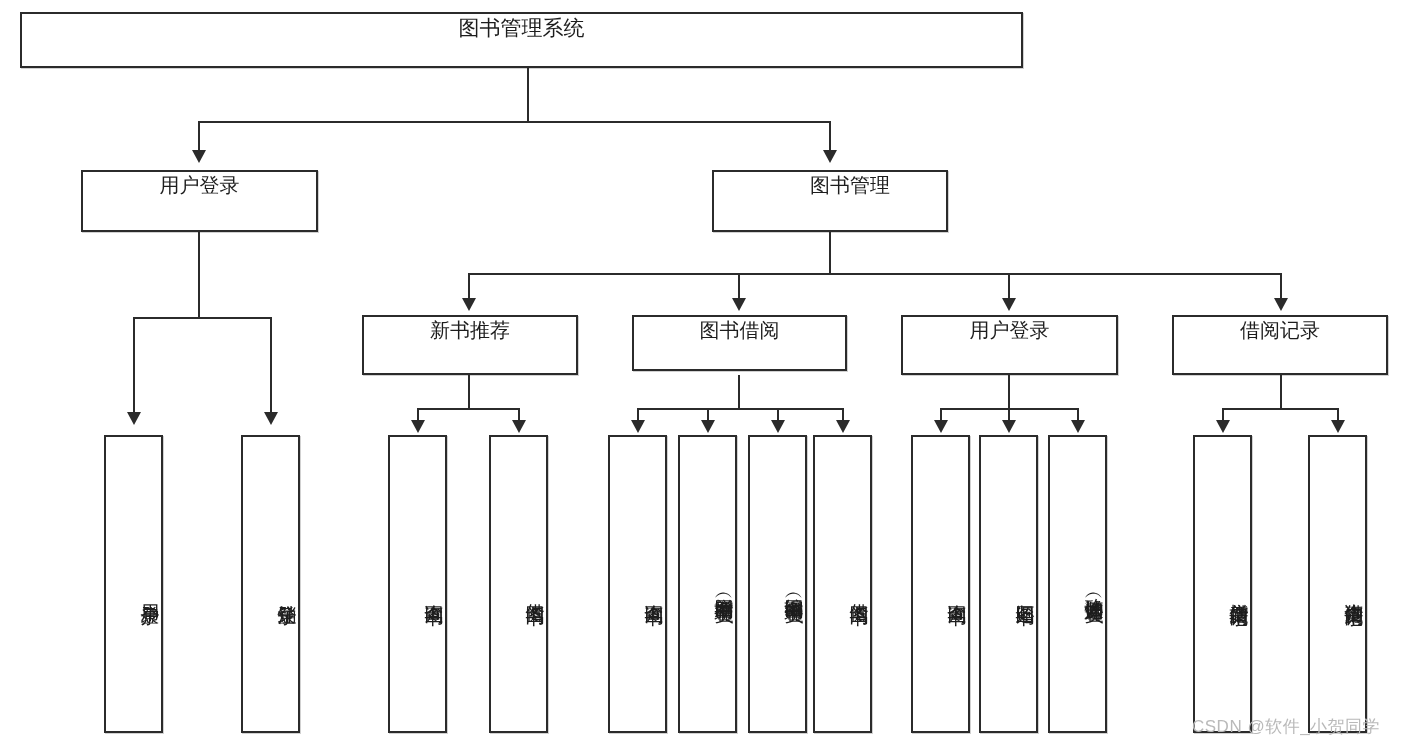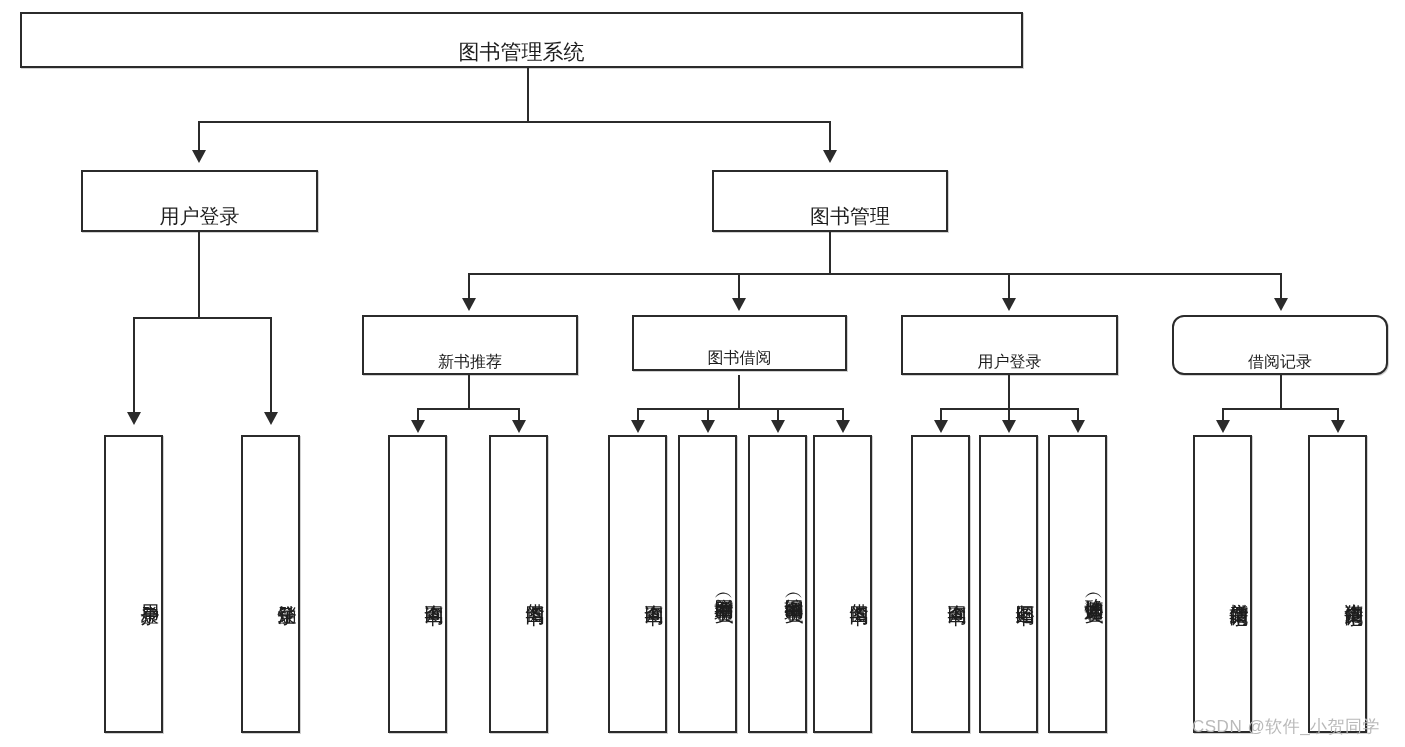--- a/index.html
+++ b/index.html
@@ -13,29 +13,29 @@
     width: 1405px;
     height: 747px;
     background: #ffffff;
     overflow: hidden;
   }
   .node {
     position: absolute;
     border: 2px solid #2b2b2b;
     background: #ffffff;
     display: flex;
-    align-items: flex-end;
+    align-items: flex-start;
     justify-content: center;
     color: #1d1d1d;
     text-align: center;
     box-shadow: 1px 1px 0 rgba(0,0,0,0.18);
   }
   .node.root       { font-size: 21px; }
   .node.level2     { font-size: 20px; }
-  .node.level3     { font-size: 16px; }
+  .node.level3     { font-size: 20px; }
   .node.leaf {
     font-size: 19px;
     writing-mode: vertical-rl;
     text-orientation: upright;
     align-items: flex-start;
     justify-content: center;
     padding-top: 14px;
     line-height: 1.18;
     letter-spacing: 1px;
   }
@@ -110,21 +110,21 @@
 
   <div class="node level3" style="left:362px; top:315px; width:216px; height:60px;">
     <span>新书推荐</span>
   </div>
   <div class="node level3" style="left:632px; top:315px; width:215px; height:56px;">
     <span>图书借阅</span>
   </div>
   <div class="node level3" style="left:901px; top:315px; width:217px; height:60px;">
     <span>用户登录</span>
   </div>
-  <div class="node level3" style="left:1172px; top:315px; width:216px; height:60px;border-radius:12px;">
+  <div class="node level3" style="left:1172px; top:315px; width:216px; height:60px;">
     <span>借阅记录</span>
   </div>
 
   <div class="conn vline" style="left:468px; top:375px; height:34px;"></div>
   <div class="conn hline" style="left:417px; top:408px; width:103px;"></div>
   <div class="conn vline" style="left:417px; top:408px; height:14px;"></div>
   <div class="arrow" style="left:411px; top:420px;"></div>
   <div class="conn vline" style="left:518px; top:408px; height:14px;"></div>
   <div class="arrow" style="left:512px; top:420px;"></div>
 

